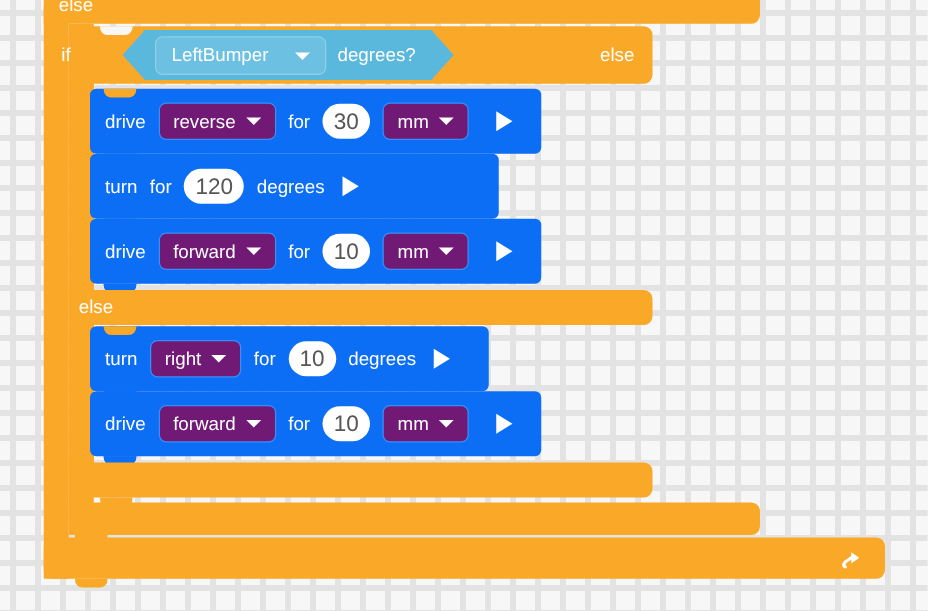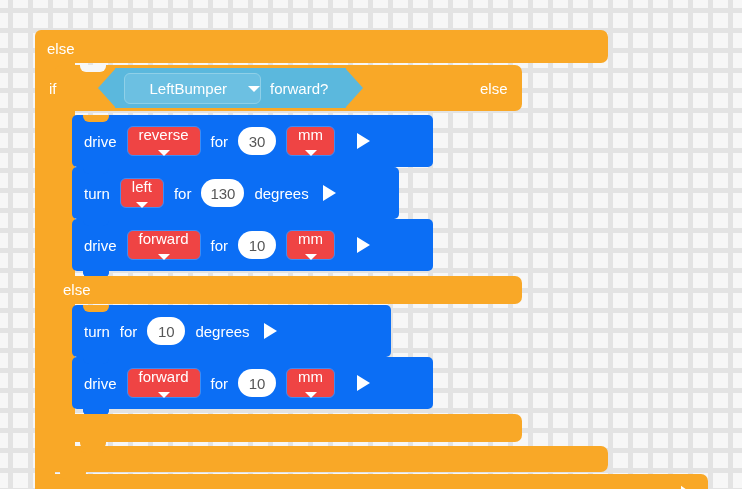--- a/index.html
+++ b/index.html
@@ -16,21 +16,21 @@
   
   #grid{
     position:absolute;inset:0;
     background-color:#f7f7f7;
     background-image:
       repeating-linear-gradient(to right, #e3e3e3 0 5px, transparent 5px 20px),
       repeating-linear-gradient(to bottom, #e3e3e3 0 5px, transparent 5px 20px);
     background-size:20px 1px, 1px 20px;
     background-position:8px 10px, 10px 8px;
   }
-  #canvas{position:absolute;inset:0;margin-top:44px;}
+  #canvas{position:absolute;inset:0;}
   .obar{position:absolute;background:#f9a827;}
   .ob-r{border-top-right-radius:7px;border-bottom-right-radius:7px;}
 
   .notch{
     position:absolute;width:26px;height:7px;background:#f9a827;
     border-bottom-left-radius:6px;border-bottom-right-radius:6px;
   }
   .notch-cut{
     position:absolute;width:26px;height:7px;background:#f7f7f7;
     border-bottom-left-radius:6px;border-bottom-right-radius:6px;
@@ -39,21 +39,21 @@
   .lbl{position:absolute;color:#fff;font-size:15px;line-height:1;white-space:nowrap;}
   .hex2{
     position:absolute;height:40px;background:#5bb8dd;
   }
   .hexL{position:absolute;width:18px;height:40px;background:#5bb8dd;
         clip-path:polygon(100% 0,100% 100%,0 50%);}
   .hexR{position:absolute;width:18px;height:40px;background:#5bb8dd;
         clip-path:polygon(0 0,0 100%,100% 50%);}
   .hex-field{
     position:absolute;background:#6cc0e2;border:1px solid #8fd0e8;
-    border-radius:6px;display:flex;align-items:center;justify-content:flex-end;
+    border-radius:6px;display:flex;align-items:center;justify-content:center;
     gap:21px;color:#fff;font-size:15px;box-sizing:border-box;
   }
   .hex-text{position:absolute;color:#fff;font-size:15px;line-height:1;}
 
   
   .blue{
     position:absolute;background:#0b6ef5;border-radius:5px;text-decoration:underline;
   }
   .blue .bumpcut{
     position:absolute;left:11px;top:0;width:26px;height:7px;
@@ -62,33 +62,33 @@
   .blue .bumpout{
     position:absolute;left:11px;bottom:-7px;width:26px;height:7px;
     background:#0b6ef5;border-bottom-left-radius:6px;border-bottom-right-radius:6px;
   }
   .brow{
     position:absolute;left:0;top:0;height:100%;
     display:flex;align-items:center;padding-left:12px;gap:10px;
   }
   .btxt{color:#fff;font-size:15px;line-height:1;white-space:nowrap;}
   .dd{
-    background:#ef4444;border:1px solid #3b8df7;border-radius:6px;
+    background:#701a75;border:1px solid #3b8df7;border-radius:6px;
     height:30px;display:flex;align-items:center;gap:8px;
-    padding:0 11px;box-sizing:border-box;flex-direction:column;
+    padding:0 11px;box-sizing:border-box;
   }
   .dd .dtx{color:#fff;font-size:15px;line-height:1;}
   .caret{
     width:0;height:0;border-left:6px solid transparent;border-right:6px solid transparent;
     border-top:6px solid #fff;
   }
   .num{
     background:#fff;border-radius:16px;height:28px;min-width:38px;
     display:flex;align-items:center;justify-content:center;
-    color:#575757;font-size:15px;padding:0 9px;box-sizing:border-box;
+    color:#575757;font-size:18px;padding:0 9px;box-sizing:border-box;
   }
   .play{
     width:0;height:0;border-top:8px solid transparent;border-bottom:8px solid transparent;
     border-left:13px solid #fff;
   }
   .loopicon{position:absolute;width:22px;height:22px;}
 </style>
 </head>
 <body>
 
@@ -117,21 +117,21 @@
   <div class="lbl" style="left:480px;top:37px;">else</div>
 
   <div style="position:absolute;left:98px;top:24px;">
     <div class="hexL" style="left:0;top:0;"></div>
     <div class="hex2" style="left:17px;top:0;width:231px;"></div>
     <div class="hexR" style="left:247px;top:0;"></div>
     <div class="hex-field" style="left:26px;top:5px;width:137px;height:31px;">
       <span>LeftBumper</span>
       <span class="caret"></span>
     </div>
-    <div class="hex-text" style="left:172px;top:13px;">forward?</div>
+    <div class="hex-text" style="left:172px;top:13px;">degrees?</div>
   </div>
 
   <div class="obar" style="left:55px;top:67px;width:20px;height:172px;"></div>
 
   <div class="blue" style="left:72px;top:71px;width:361px;height:52px;">
     <div class="bumpcut"></div>
     <div class="bumpout" style="background:#0b6ef5;"></div>
     <div class="brow">
       <span class="btxt">drive</span>
       <span class="dd">
@@ -146,26 +146,22 @@
       </span>
       <span class="play" style="margin-left:12px;"></span>
     </div>
   </div>
 
   <div class="blue" style="left:72px;top:123px;width:327px;height:52px;">
     <div class="bumpcut" style="background:#0b6ef5;"></div>
     <div class="bumpout" style="background:#0b6ef5;"></div>
     <div class="brow">
       <span class="btxt">turn</span>
-      <span class="dd">
-        <span class="dtx">left</span>
-        <span class="caret"></span>
-      </span>
-      <span class="btxt">for</span>
-      <span class="num">130</span>
+      <span class="btxt">for</span>
+      <span class="num">120</span>
       <span class="btxt">degrees</span>
       <span class="play" style="margin-left:4px;"></span>
     </div>
   </div>
 
   <div class="blue" style="left:72px;top:175px;width:361px;height:52px;">
     <div class="bumpcut" style="background:#0b6ef5;"></div>
     <div class="bumpout" style="background:#0b6ef5;"></div>
     <div class="brow">
       <span class="btxt">drive</span>
@@ -187,20 +183,24 @@
   <div class="obar ob-r" style="left:55px;top:232px;width:467px;height:28px;"></div>
   <div class="lbl" style="left:63px;top:238px;">else</div>
 
   <div class="obar" style="left:55px;top:260px;width:20px;height:120px;"></div>
 
   <div class="blue" style="left:72px;top:261px;width:319px;height:52px;">
     <div class="bumpcut"></div>
     <div class="bumpout" style="background:#0b6ef5;"></div>
     <div class="brow">
       <span class="btxt">turn</span>
+      <span class="dd">
+        <span class="dtx">right</span>
+        <span class="caret"></span>
+      </span>
       <span class="btxt">for</span>
       <span class="num">10</span>
       <span class="btxt">degrees</span>
       <span class="play" style="margin-left:4px;"></span>
     </div>
   </div>
 
   <div class="blue" style="left:72px;top:313px;width:361px;height:52px;">
     <div class="bumpcut" style="background:#0b6ef5;"></div>
     <div class="bumpout" style="background:#0b6ef5;"></div>

